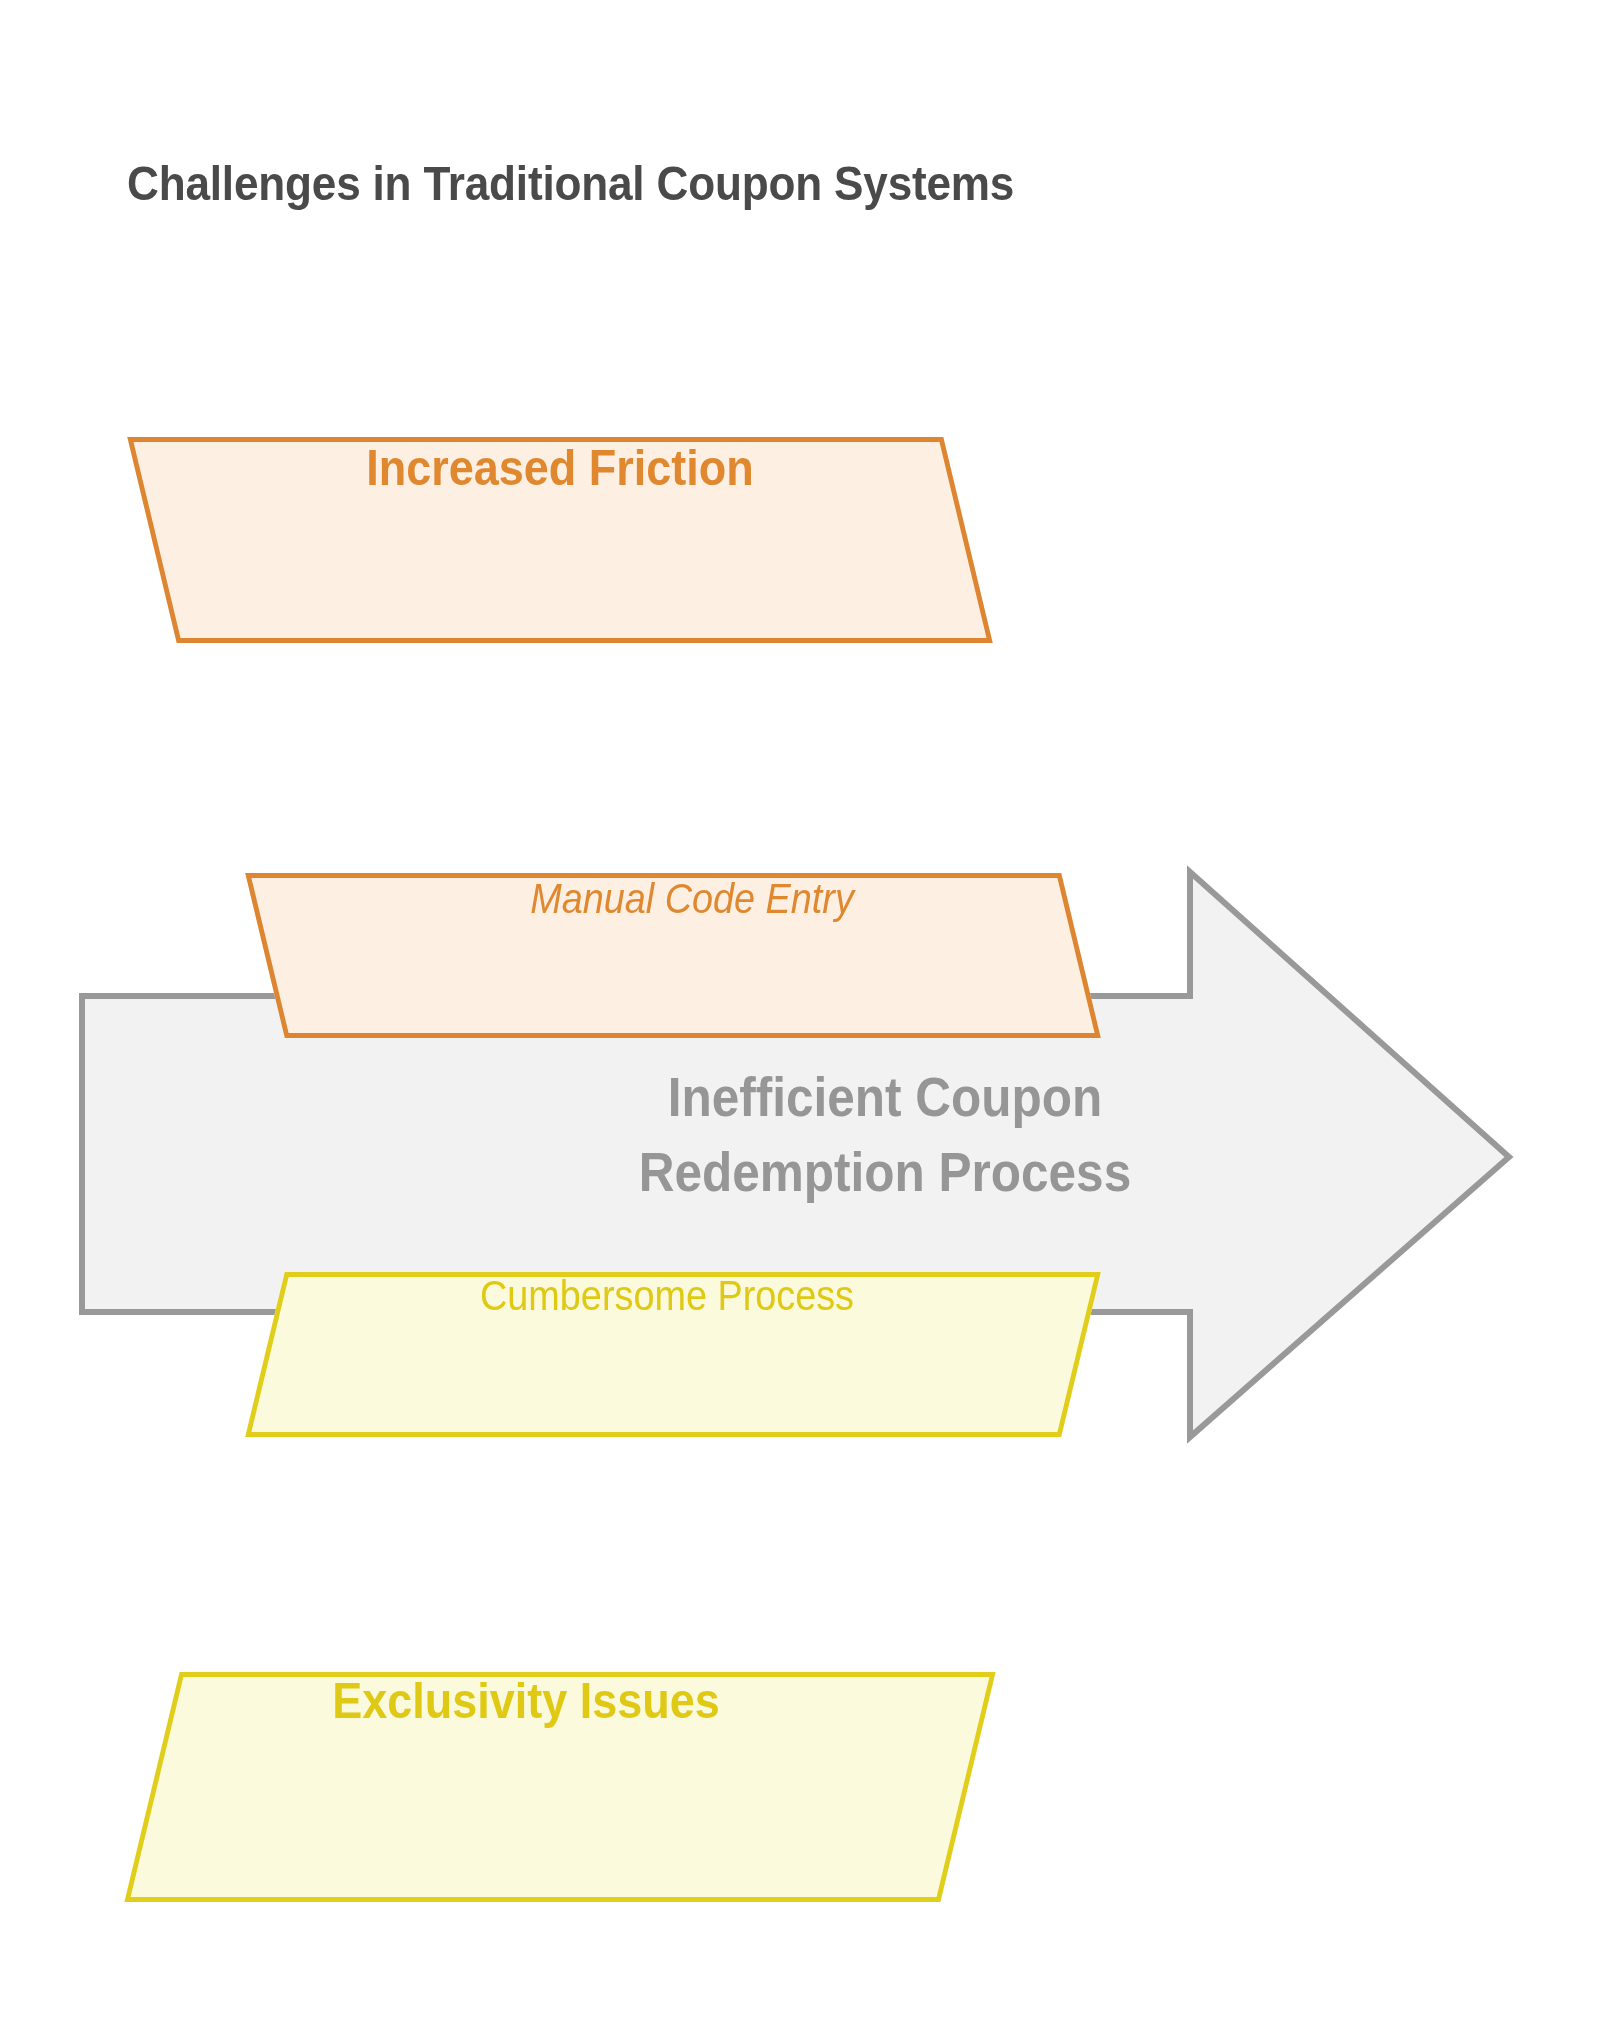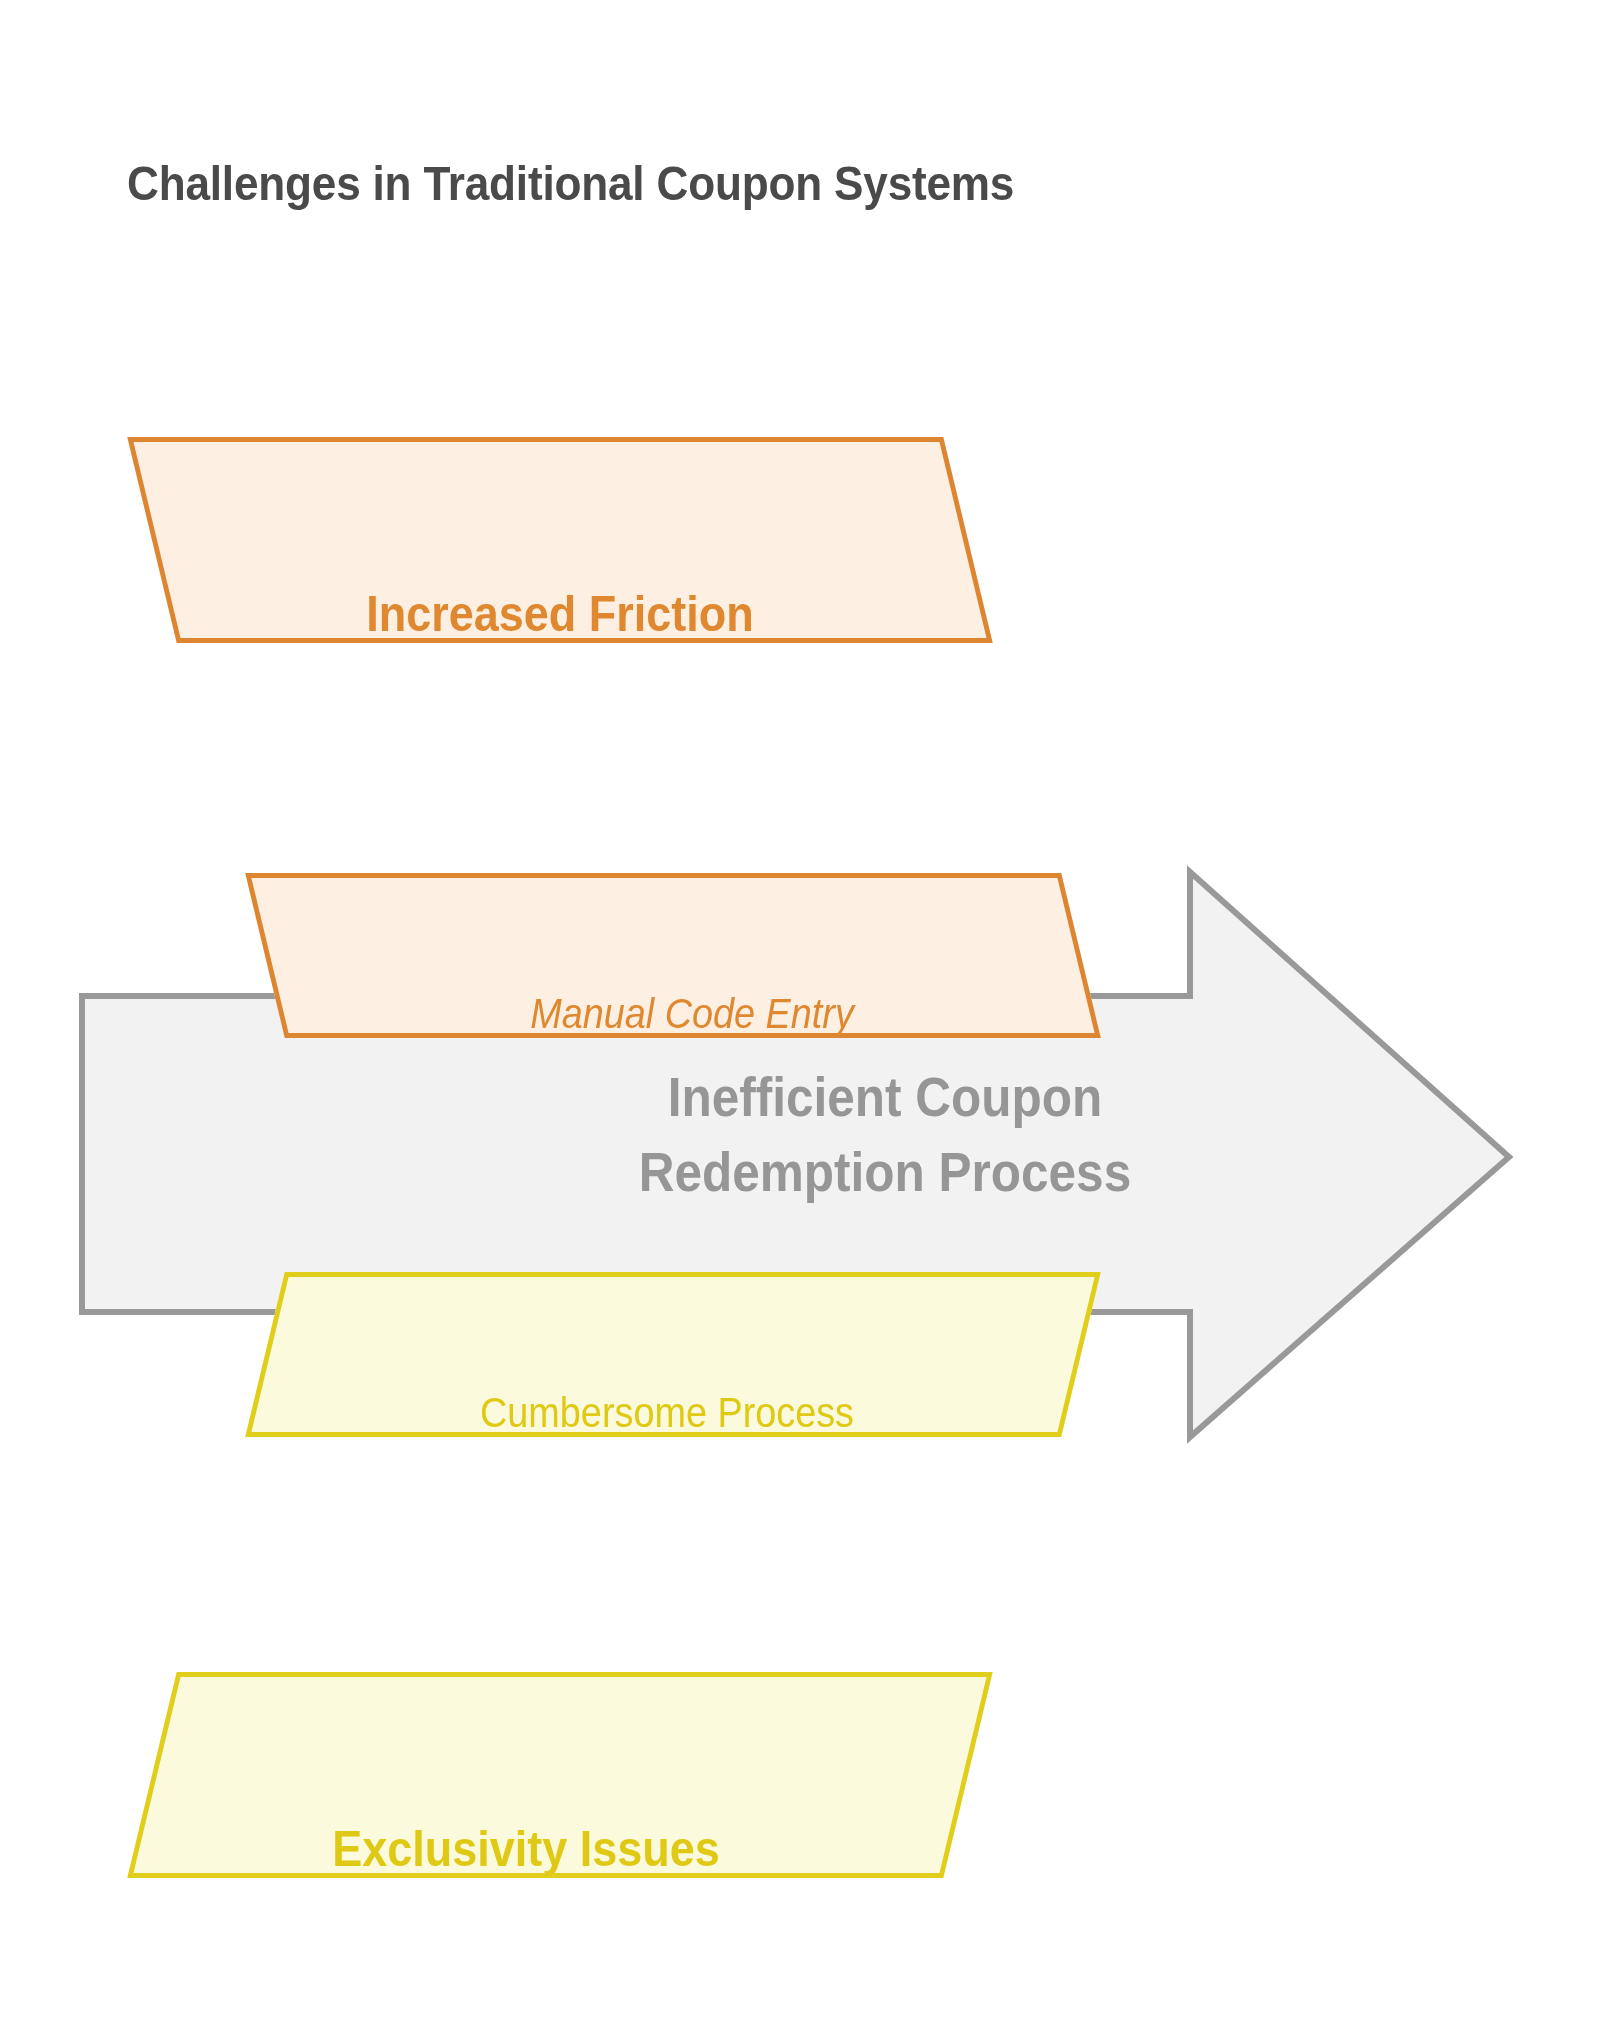--- a/index.html
+++ b/index.html
@@ -54,21 +54,21 @@
     transform: scaleX(0.90);
     transform-origin: center top;
     white-space: pre-line;
   }
 
   
   .band {
     position: absolute;
     box-sizing: border-box;
     display: flex;
-    align-items: flex-end;
+    align-items: flex-start;
   }
   .band .shape {
     position: absolute;
     left: 0;
     top: 0;
     width: 100%;
     height: 100%;
     border-width: 5px;
     border-style: solid;
     box-sizing: border-box;
@@ -106,21 +106,21 @@
     font-weight: normal;
     font-size: 42px;
   }
 
   
   #band-1 { left: 152px; top: 437px; width: 816px; height: 206px; }
   #band-2 { left: 222px; top: 673px; width: 816px; height: 165px; }
   #band-3 { left: 265px; top: 873px; width: 816px; height: 165px; font-style: italic; }
   #band-4 { left: 265px; top: 1272px; width: 816px; height: 165px; }
   #band-5 { left: 222px; top: 1470px; width: 816px; height: 165px; }
-  #band-6 { left: 152px; top: 1672px; width: 816px; height: 206px; }
+  #band-6 { left: 152px; top: 1672px; width: 816px; height: 230px; }
 
   
   #band-1 .band-label { margin-top: 2px; }
   #band-2 .band-label { margin-top: 2px; margin-left: 118px; width: calc(100% - 118px); }
   #band-3 .band-label { margin-top: 2px; margin-left: 38px;  width: calc(100% - 38px); }
   #band-4 .band-label { margin-top: 0px;  margin-left: -12px; width: calc(100% + 12px); }
   #band-5 .band-label { margin-top: 0px;  margin-left: -62px; width: calc(100% + 62px); }
   #band-6 .band-label { margin-top: 0px;  margin-left: -68px; width: calc(100% + 68px); }
 </style>
 </head>

